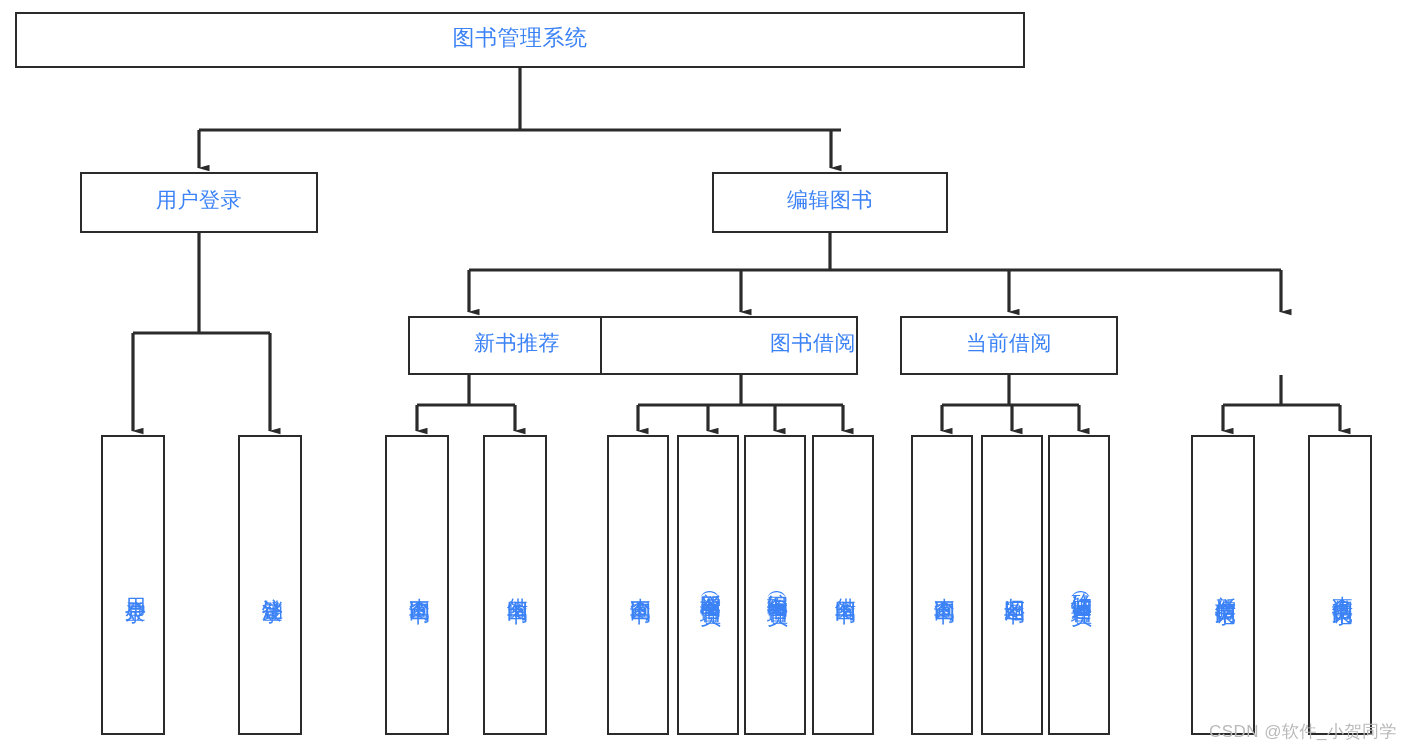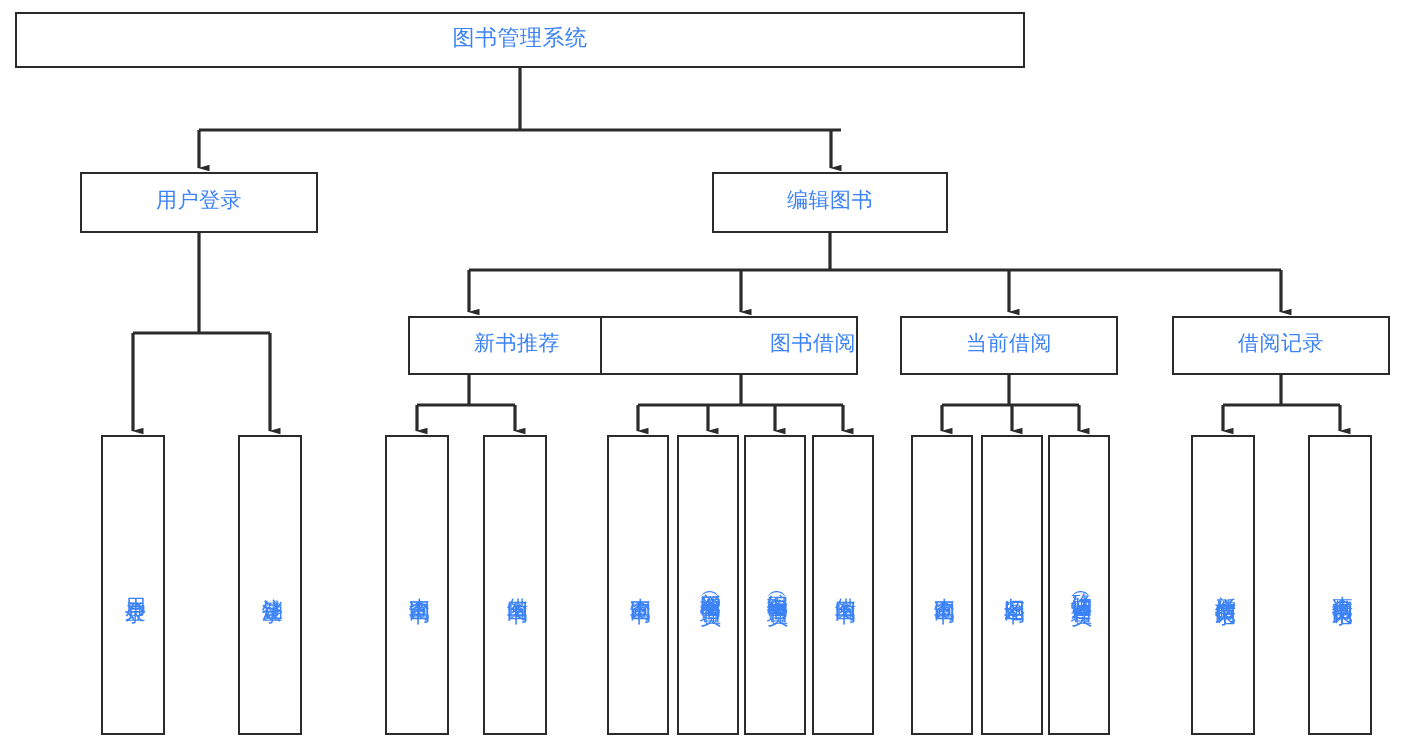--- a/index.html
+++ b/index.html
@@ -138,23 +138,20 @@
 
   <div class="node horizontal" style="left: 360px; top: 316px; width: 218px; height: 59px; margin-left: 48px;">
     <span class="label">新书推荐</span>
   </div>
   <div class="node horizontal" style="left: 600px; top: 316px; width: 258px; height: 59px; justify-content: flex-end;">
     <span class="label">图书借阅</span>
   </div>
   <div class="node horizontal" style="left: 900px; top: 316px; width: 218px; height: 59px;">
     <span class="label">当前借阅</span>
   </div>
-  <div class="node horizontal" style="left: 1172px; top: 316px; width: 218px; height: 59px;">
-    <span class="label">借阅记录</span>
-  </div>
 
   <div class="node vertical" style="left: 101px; top: 435px; width: 64px; height: 300px;">
     <span class="label">用户登录</span>
   </div>
   <div class="node vertical" style="left: 238px; top: 435px; width: 64px; height: 300px;">
     <span class="label">注销登录</span>
   </div>
   <div class="node vertical" style="left: 385px; top: 435px; width: 64px; height: 300px;">
     <span class="label">查询图书</span>
   </div>
@@ -182,13 +179,14 @@
   <div class="node vertical" style="left: 1048px; top: 435px; width: 62px; height: 300px;">
     <span class="label">确认归还（管理员）</span>
   </div>
   <div class="node vertical" style="left: 1191px; top: 435px; width: 64px; height: 300px;">
     <span class="label">新增借阅记录</span>
   </div>
   <div class="node vertical" style="left: 1308px; top: 435px; width: 64px; height: 300px;">
     <span class="label">查询借阅记录</span>
   </div>
 
+  <div class="watermark">CSDN @软件_小贺同学</div>
 </div>
 
 </body></html>

